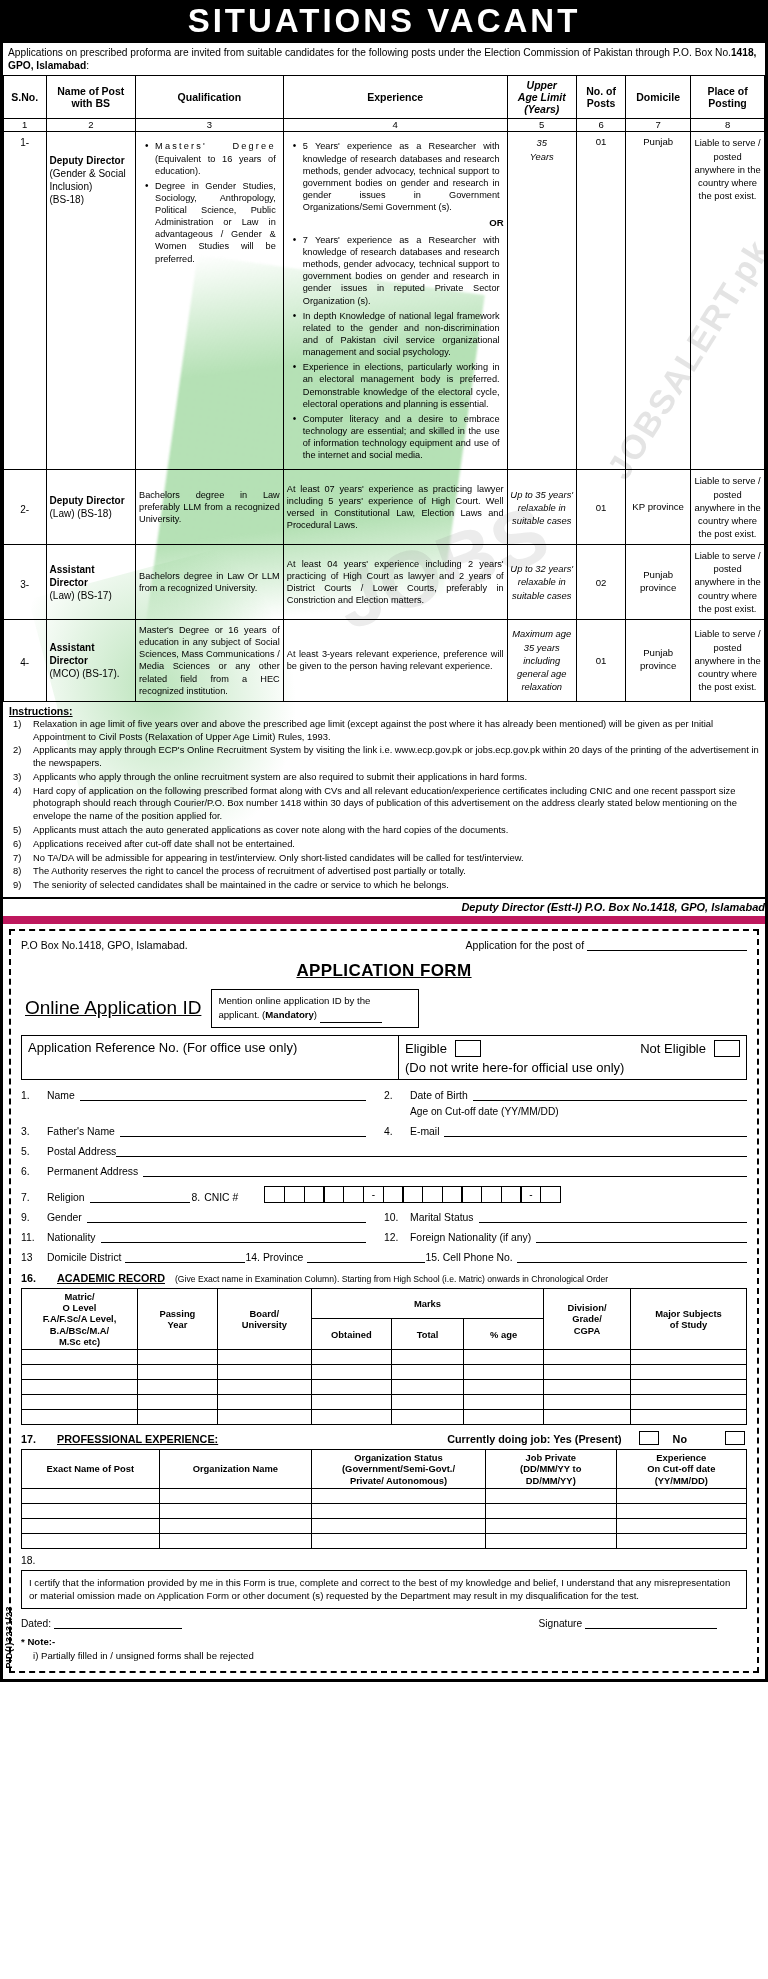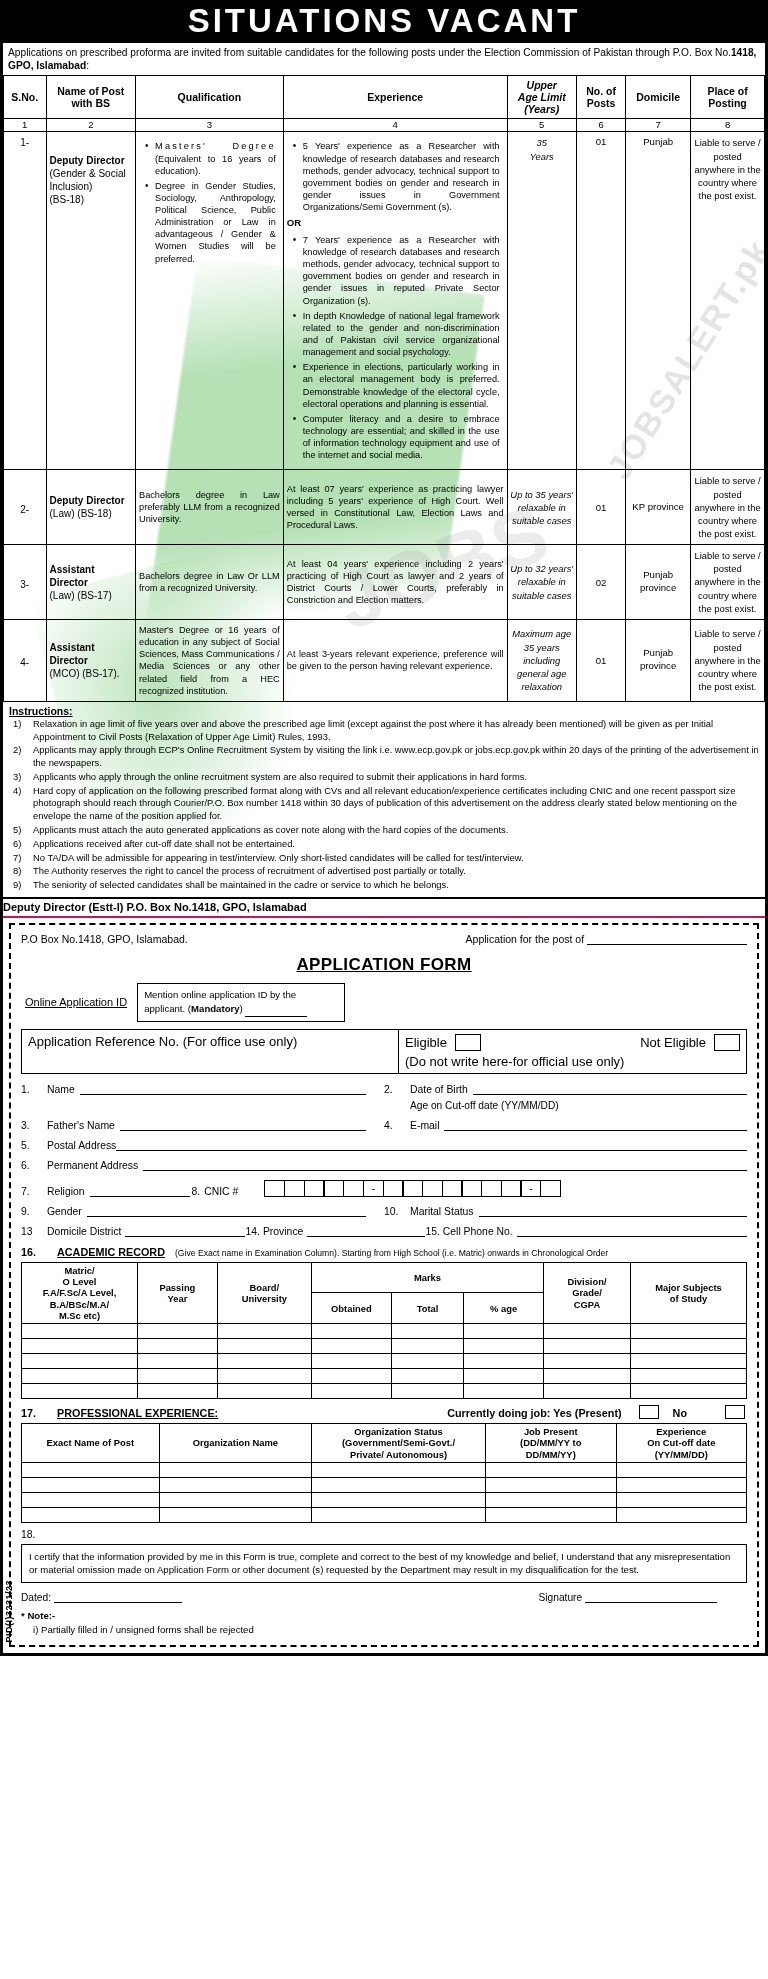--- a/index.html
+++ b/index.html
@@ -82,53 +82,53 @@
   .c-no    { width: 44px;  text-align:center; font-size:9.6px; padding:4px 2px; }
   .c-dom   { width: 58px;  text-align:center; font-size:9.6px; padding:4px 2px; line-height:1.35; }
   .c-place { width: 66px;  text-align:center; font-size:9.4px; padding:4px 2px; line-height:1.4; }
 
   .postname { font-weight: bold; }
   ul.bl { margin: 4px; padding-left: 12px; list-style: none; }
   ul.bl > li { position: relative; margin-bottom: 3px; text-align: justify; }
   ul.bl > li:before {
     content:"\2022"; position:absolute; left:-10px; top:-1px; font-size: 10px;
   }
-  .or { text-align:left; font-weight:bold; font-size:9.6px; margin: 1px 0 2px 0; }
+  .or { text-align:right; font-weight:bold; font-size:9.6px; margin: 1px 0 2px 0; }
   .sp-wide { letter-spacing: 2.2px; }
   .just { text-align: justify; }
 
   
   .instr-wrap { position:relative; z-index:2; padding: 2px 6px 4px 6px; }
   .instr-title { font-size: 10.5px; font-weight: bold; text-decoration: underline; margin: 1px 0 1px 0; }
   .instr-row { display:flex; font-size: 9.4px; line-height: 1.36; margin-bottom: 1px; }
   .instr-num { width: 24px; flex: 0 0 24px; padding-left: 4px; }
   .instr-txt { flex: 1; }
 
   .addr-bar {
-    text-align:left; font-weight:bold; font-size:11px;
-    border-top: 2px solid #000; border-bottom: 2px solid #be185d;
-    padding: 2px 0 3px 0; position:relative; z-index:2;
+    text-align:right; font-weight:bold; font-size:11px;
+    border-top: 2px solid #000; border-bottom: 8px solid #be185d;
+    padding: 2px 0 3px 0; position:relative; z-index:2;font-style:italic;
   }
 
   
   .form {
     border: 2px dashed #000;
     margin: 5px 6px 6px 6px;
     padding: 8px 10px 8px 10px;
     position:relative; z-index:2;
     font-size: 10.5px;
   }
   .f-top { display:flex; justify-content:space-between; align-items:flex-end; font-size:10.5px; }
   .u-line { display:inline-block; border-bottom: 1.5px solid #000; height: 11px; vertical-align: bottom; }
   .form-title {
     text-align:center; font-size: 17px; font-weight: bold; text-decoration: underline;
     margin: 10px 0 8px 0; letter-spacing: .4px;
   }
   .oaid-row { display:flex; align-items:stretch; gap: 10px; margin-bottom: 7px; }
-  .oaid-label { font-size: 11px; font-weight:normal; text-decoration: underline; align-self:center; padding-left: 4px; }
+  .oaid-label { font-size: 19px; font-weight:normal; text-decoration: underline; align-self:center; padding-left: 4px; }
   .oaid-box { border: 1.5px solid #000; padding: 4px 8px 4px 6px; font-size: 9.6px; line-height:1.5; width: 208px; }
   .oaid-box b { font-weight: bold; }
 
   table.refbox { border-collapse: collapse; width: 100%; margin-bottom: 10px; }
   table.refbox td { border: 1.5px solid #000; font-size: 13px; padding: 4px 6px; vertical-align: top; }
   .elig-line { display:flex; align-items:center; gap: 8px; }
   .chkbox { width: 26px; height: 17px; border: 1.5px solid #000; display:inline-block; }
   .chk-sm { width: 20px; height: 14px; border: 1.5px solid #000; display:inline-block; vertical-align: middle;}
   .spacer { flex: 1; }
 
@@ -458,20 +458,32 @@
         <span class="flab">Gender</span>
         <span class="u-line fgrow" style="margin-left:5px; margin-right:18px;"></span>
       </div>
       <div class="half">
         <span class="fno">10.</span>
         <span class="flab">Marital Status</span>
         <span class="u-line fgrow" style="margin-left:5px;"></span>
       </div>
     </div>
 
+    <div class="frow">
+      <div class="half">
+        <span class="fno">11.</span>
+        <span class="flab">Nationality</span>
+        <span class="u-line fgrow" style="margin-left:5px; margin-right:18px;"></span>
+      </div>
+      <div class="half">
+        <span class="fno">12.</span>
+        <span class="flab">Foreign Nationality (if any)</span>
+        <span class="u-line fgrow" style="margin-left:5px;"></span>
+      </div>
+    </div>
 
     <div class="frow">
       <span class="fno">13</span>
       <span class="flab">Domicile District</span>
       <span class="u-line" style="width:120px; margin-left:4px"></span>
       <span class="flab">14.</span>
       <span class="flab" style="margin-left:3px">Province</span>
       <span class="u-line" style="width:118px; margin-left:4px"></span>
       <span class="flab">15.</span>
       <span class="flab" style="margin-left:3px">Cell Phone No.</span>
@@ -585,21 +597,21 @@
       <tbody>
           <tr>
         <th style="width:19%">Exact Name of Post</th>
         <th style="width:21%">Organization Name</th>
         <th style="width:24%">
           <span>Organization Status</span><br>
           <span>(Government/Semi-Govt./</span><br>
           <span>Private/ Autonomous)</span>
         </th>
         <th style="width:18%">
-          <span>Job Present</span><br>
+          <span>Job Private</span><br>
           <span>(DD/MM/YY to</span><br>
           <span>DD/MM/YY)</span>
         </th>
         <th style="width:18%">
           <span>Experience</span><br>
           <span>On Cut-off date</span><br>
           <span>(YY/MM/DD)</span>
         </th>
       </tr>
       <tr>

